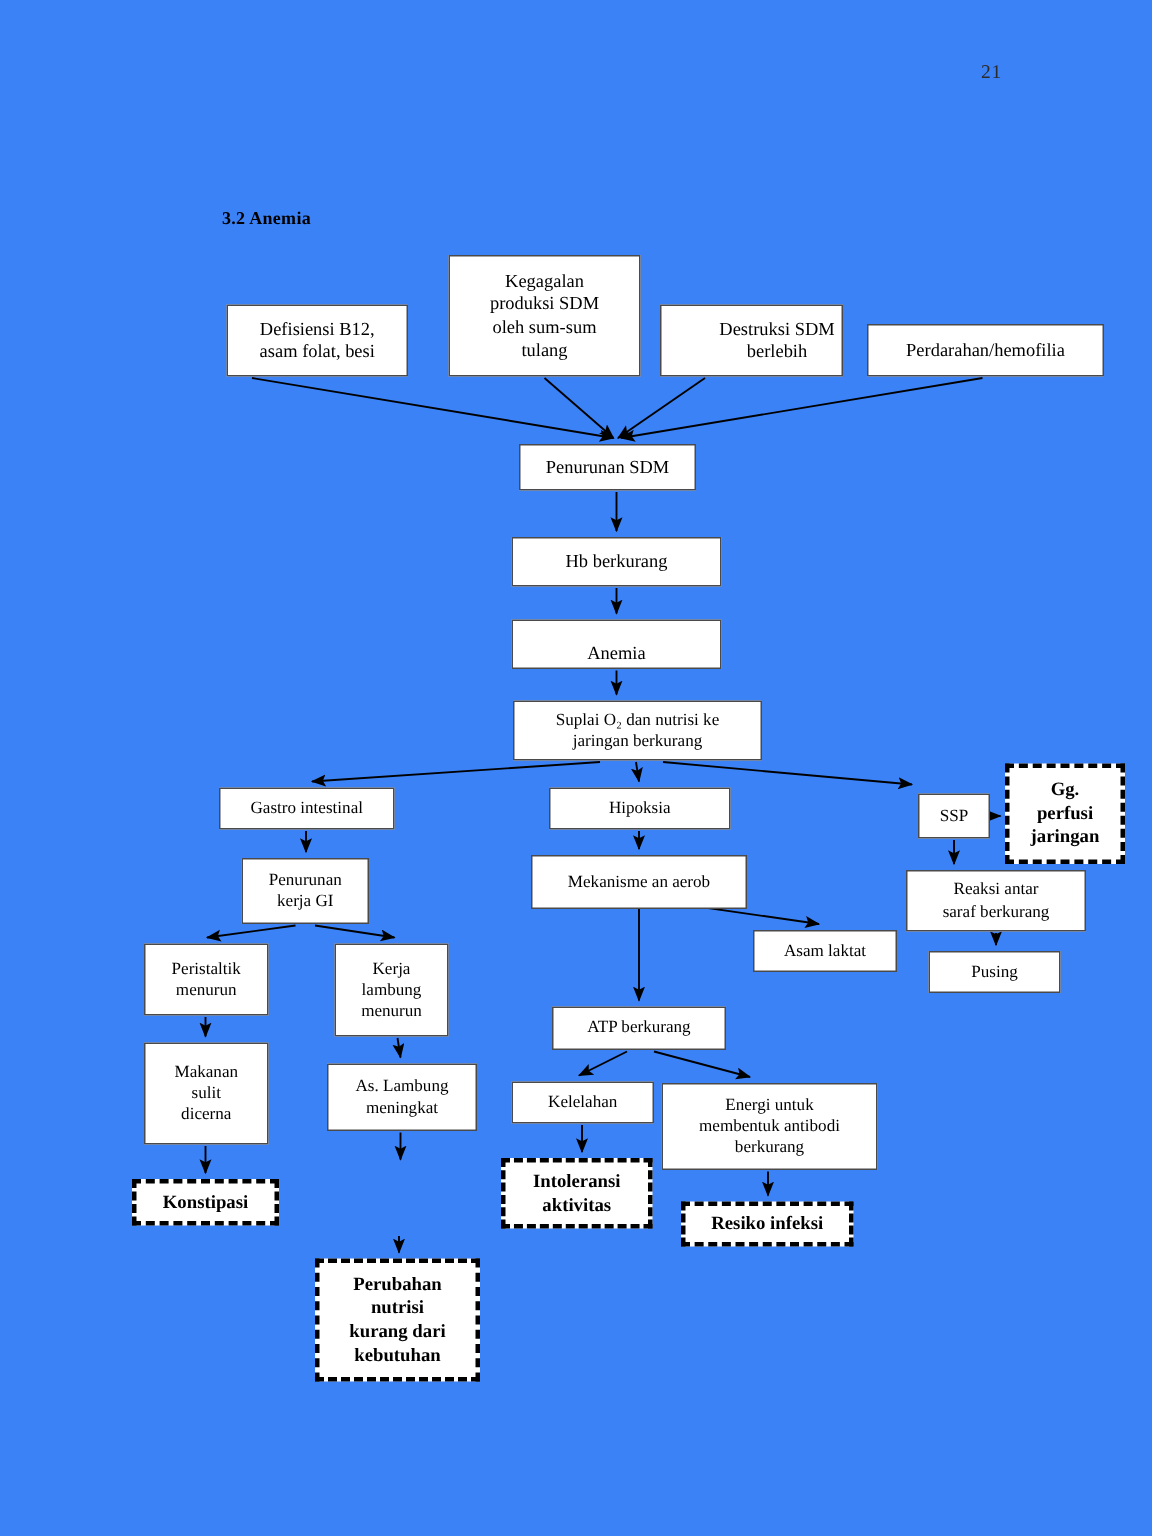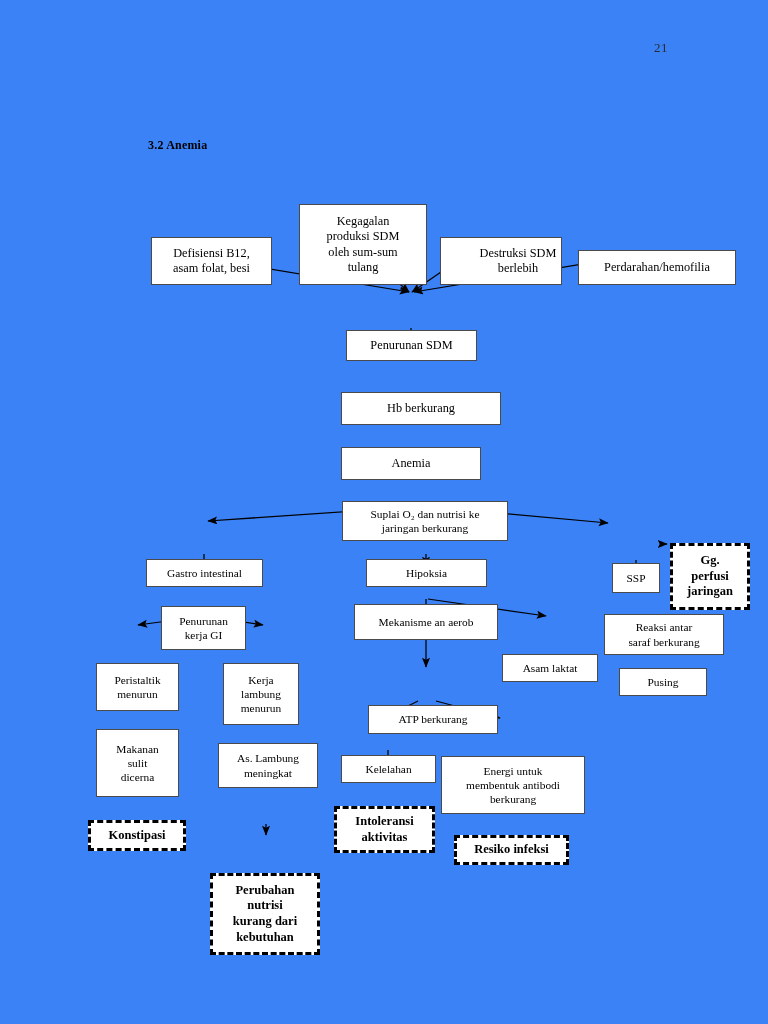--- a/index.html
+++ b/index.html
@@ -48,21 +48,20 @@
     box-sizing: border-box;
     display: flex;
     align-items: center;
     justify-content: center;
     text-align: center;
     background: #ffffff;
     font-size: 12.3px;
     line-height: 1.24;
     padding: 2px 4px;
     z-index: 2;
-    margin-top: 34px;
   }
   .node.solid {
     border: 1.3px solid #4a4a4a;
   }
   .node.dashed {
     border: 3px dashed #000000;
     font-weight: bold;
     font-size: 12.5px;
     line-height: 1.25;
   }
@@ -141,29 +140,29 @@
 
   <div class="node solid" style="left:440px;top:203px;width:122px;height:48px;padding-left:38px;">
     <span class="txt">Destruksi SDM
 berlebih</span>
   </div>
 
   <div class="node solid" style="left:578px;top:216px;width:158px;height:35px;">
     <span class="txt">Perdarahan/hemofilia</span>
   </div>
 
-  <div class="node solid" style="left:346px;top:296px;width:131px;height:31px;">
+  <div class="node solid" style="left:346px;top:296px;width:118px;height:31px;">
     <span class="txt">Penurunan SDM</span>
   </div>
 
-  <div class="node solid" style="left:341px;top:358px;width:160px;height:33px;">
+  <div class="node solid" style="left:341px;top:358px;width:140px;height:33px;">
     <span class="txt">Hb berkurang</span>
   </div>
 
-  <div class="node solid" style="left:341px;top:413px;width:140px;height:33px;">
+  <div class="node solid" style="left:341px;top:413px;width:140px;height:33px;align-items:flex-end;">
     <span class="txt">Anemia</span>
   </div>
 
   <div class="node solid small" style="left:342px;top:467px;width:166px;height:40px;">
     <span class="txt">Suplai O₂ dan nutrisi ke
 jaringan berkurang</span>
   </div>
 
   <div class="node solid small" style="left:146px;top:525px;width:117px;height:28px;">
     <span class="txt">Gastro intestinal</span>
@@ -209,21 +208,21 @@
     <span class="txt">Peristaltik
 menurun</span>
   </div>
 
   <div class="node solid small" style="left:223px;top:629px;width:76px;height:62px;">
     <span class="txt">Kerja
 lambung
 menurun</span>
   </div>
 
-  <div class="node solid small" style="left:368px;top:671px;width:130px;height:29px;">
+  <div class="node solid small" style="left:368px;top:671px;width:116px;height:29px;">
     <span class="txt">ATP berkurang</span>
   </div>
 
   <div class="node solid small" style="left:96px;top:695px;width:83px;height:68px;">
     <span class="txt">Makanan
 sulit
 dicerna</span>
   </div>
 
   <div class="node solid small" style="left:218px;top:709px;width:100px;height:45px;">

